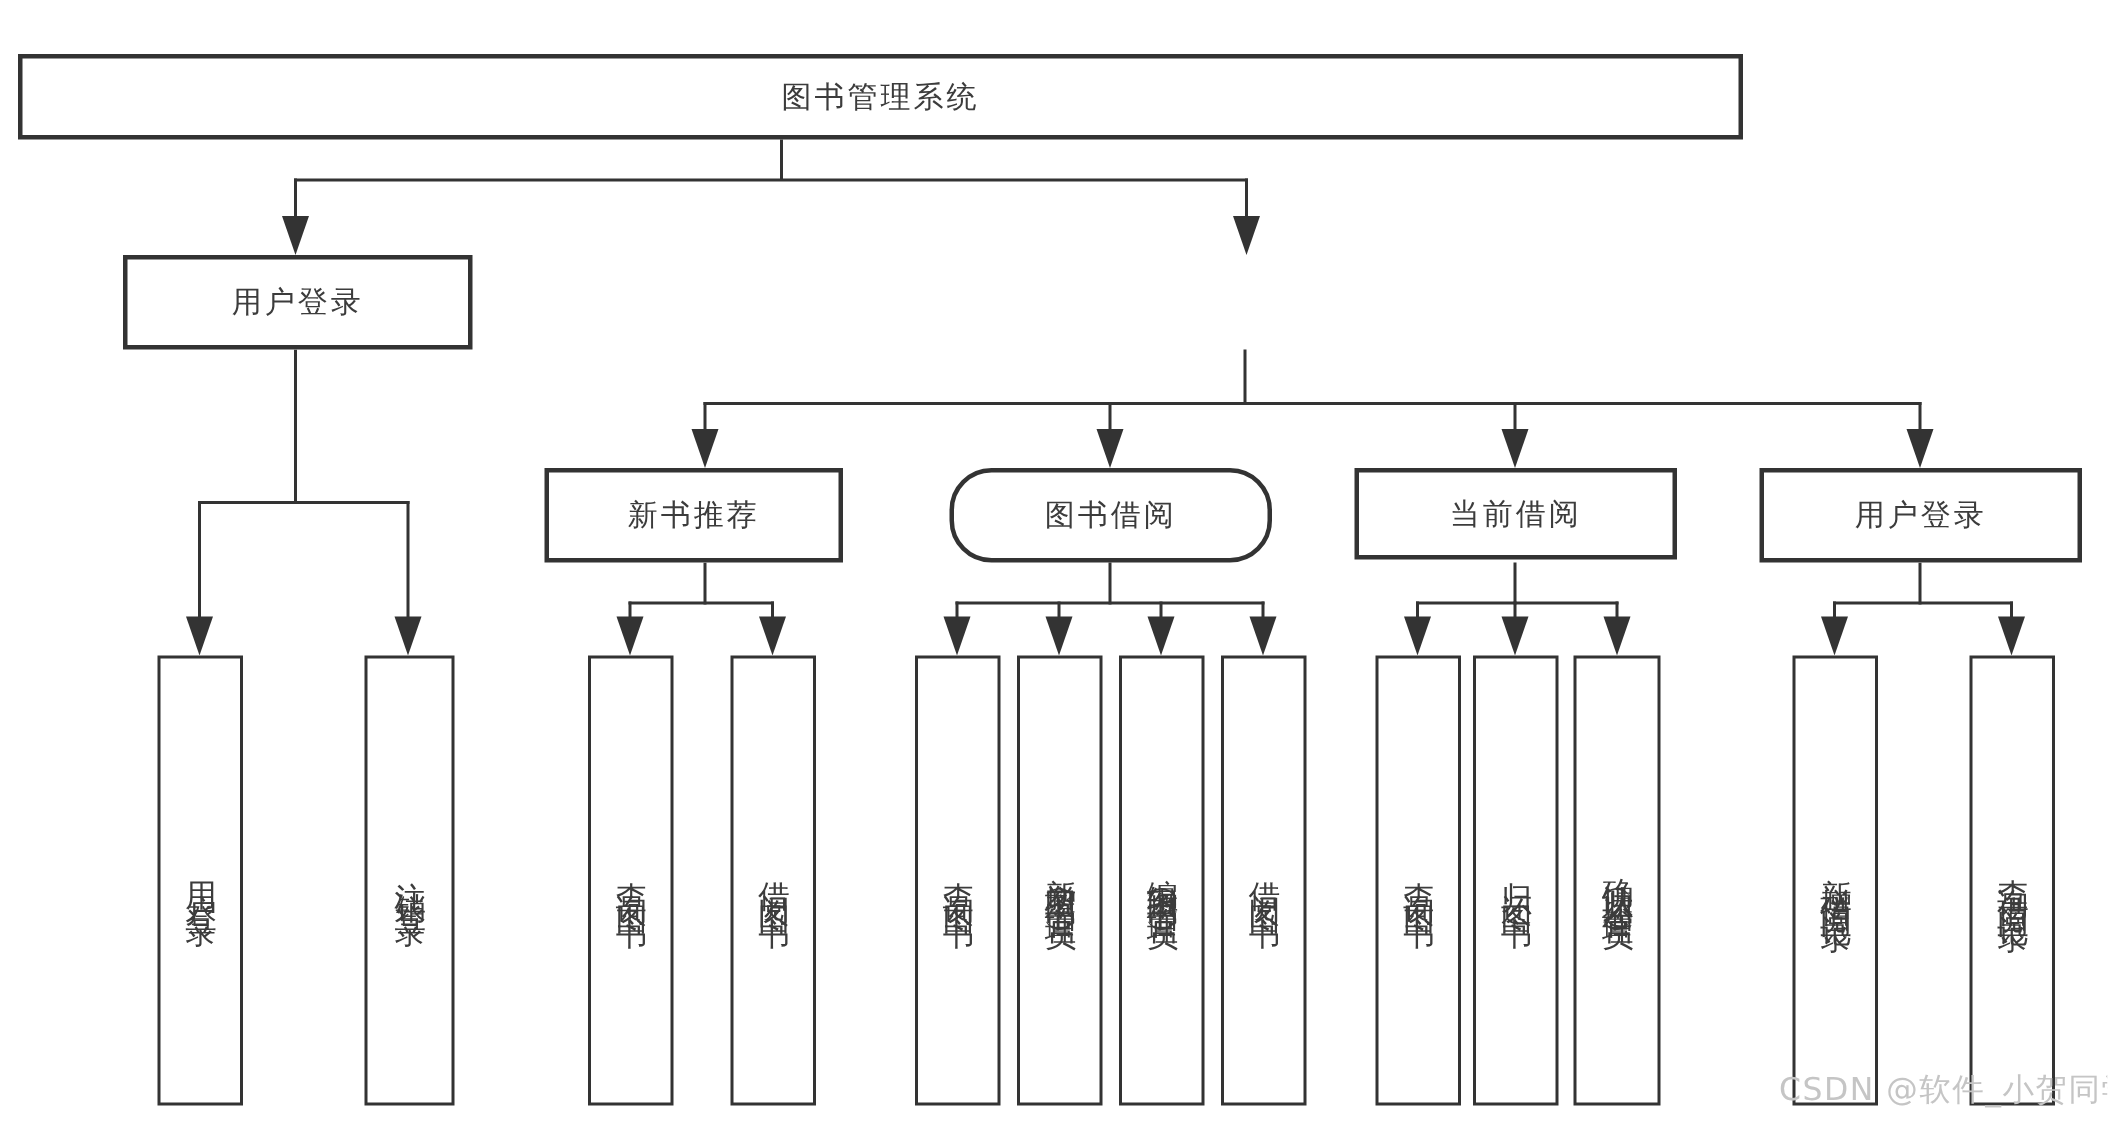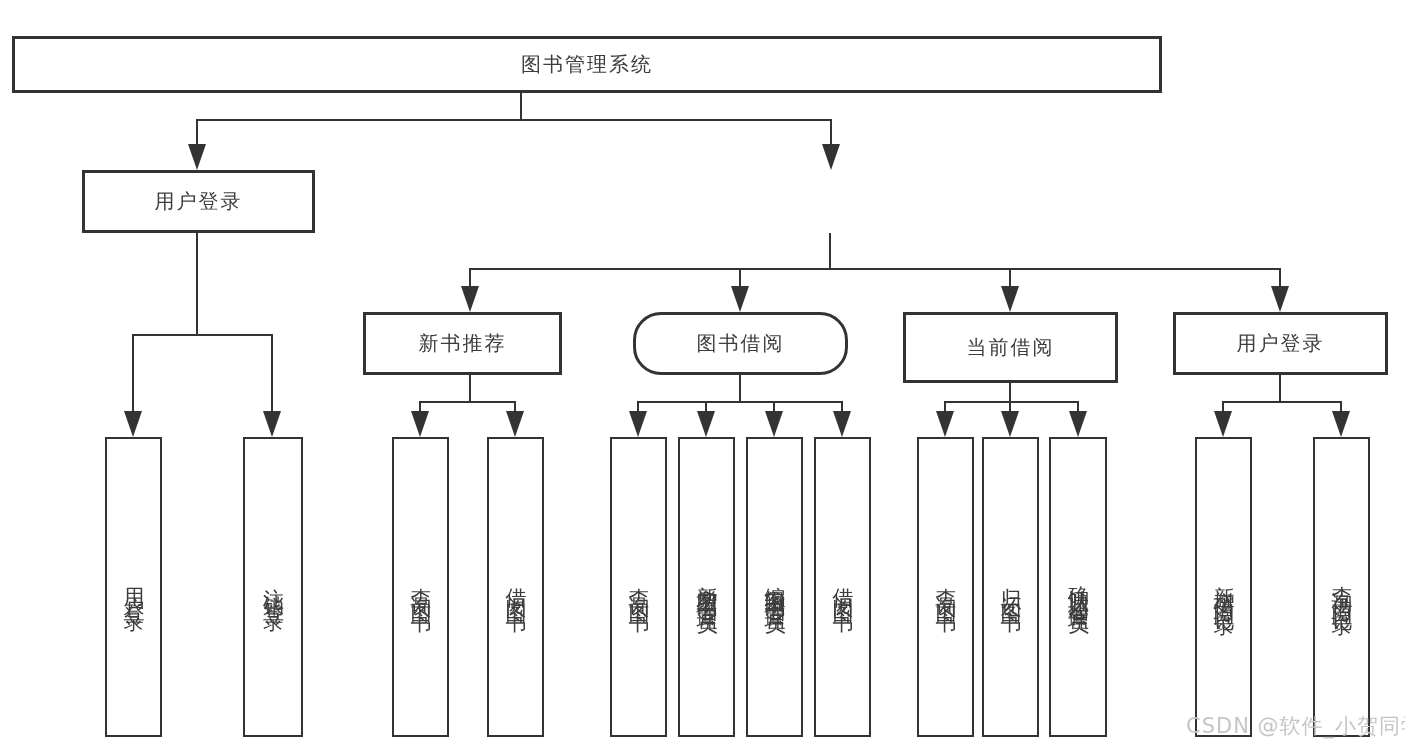--- a/index.html
+++ b/index.html
@@ -102,21 +102,21 @@
   <div class="arrow" style="left:461px; top:286px;"></div>
   <div class="vline" style="left:739px; top:268px; width:2px; height:20px;"></div>
   <div class="arrow" style="left:731px; top:286px;"></div>
   <div class="vline" style="left:1009px; top:268px; width:2px; height:20px;"></div>
   <div class="arrow" style="left:1001px; top:286px;"></div>
   <div class="vline" style="left:1279px; top:268px; width:2px; height:20px;"></div>
   <div class="arrow" style="left:1271px; top:286px;"></div>
 
   <div class="box" style="left:363px; top:312px; width:199px; height:63px;">新书推荐</div>
   <div class="box" style="left:633px; top:312px; width:215px; height:63px;border-radius:28px;">图书借阅</div>
-  <div class="box" style="left:903px; top:312px; width:215px; height:71px;">当前借阅</div>
+  <div class="box" style="left:903px; top:312px; width:215px; height:61px;">当前借阅</div>
   <div class="box" style="left:1173px; top:312px; width:215px; height:63px;">用户登录</div>
 
   <div class="vline" style="left:469px; top:375px; width:2px; height:28px;"></div>
   <div class="hline" style="left:419px; top:401px; width:97px; height:2px;"></div>
   <div class="vline" style="left:419px; top:401px; width:2px; height:12px;"></div>
   <div class="arrow" style="left:411px; top:411px;"></div>
   <div class="vline" style="left:514px; top:401px; width:2px; height:12px;"></div>
   <div class="arrow" style="left:506px; top:411px;"></div>
 
   <div class="vline" style="left:739px; top:375px; width:2px; height:28px;"></div>

